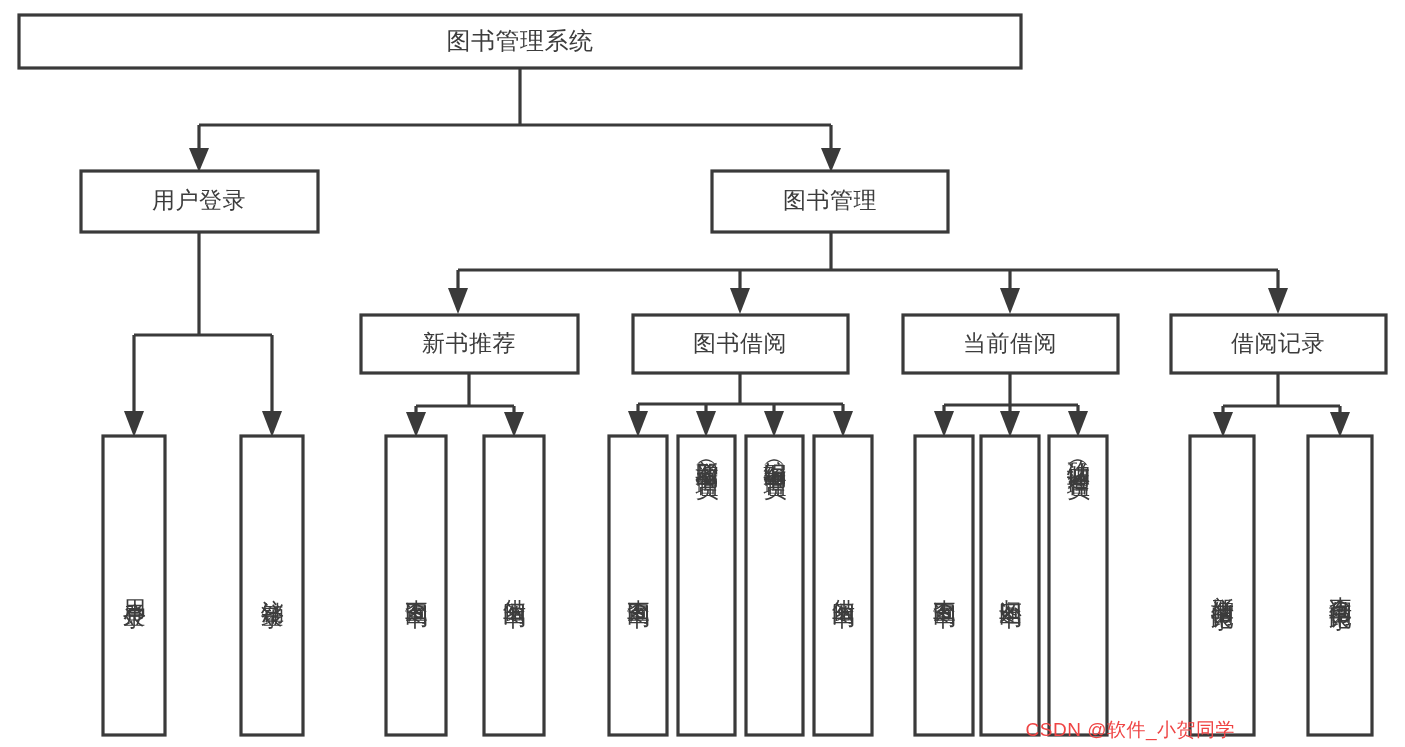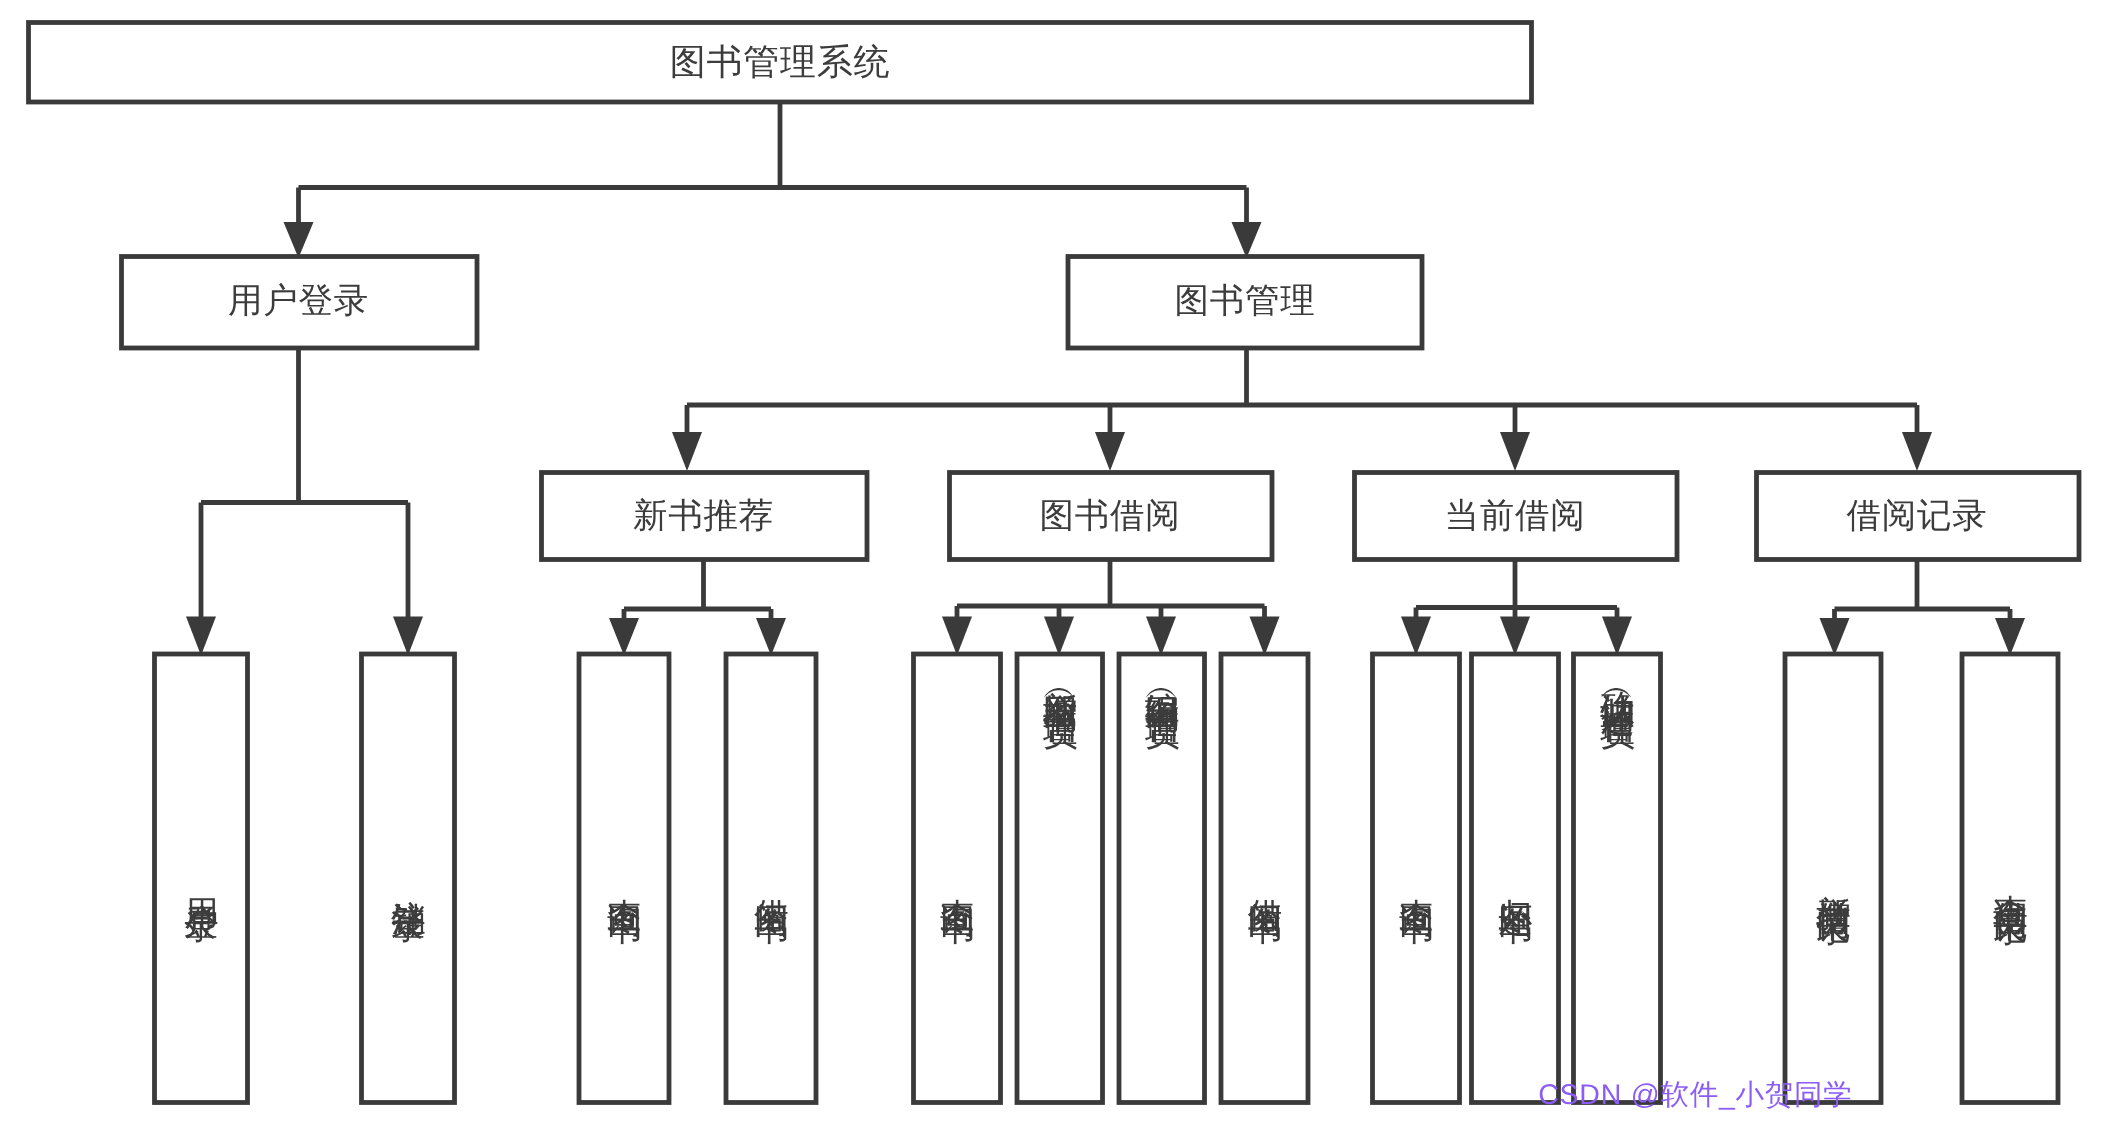--- a/index.html
+++ b/index.html
@@ -70,21 +70,21 @@
     letter-spacing: 2.5px;
     white-space: nowrap;
     text-align: center;
   }
   #watermark {
     position: absolute;
     right: 8px;
     bottom: 4px;
     font-family: "Liberation Sans", "DejaVu Sans", sans-serif;
     font-size: 19px;
-    color: #8b5cf6;
+    color: #ef4444;
     letter-spacing: 0.5px;
     white-space: nowrap;
   }
 </style>
 </head>
 <body>
 
 <div id="diagram-root">
 
   <svg id="flow-svg" viewBox="0 0 1405 747">

